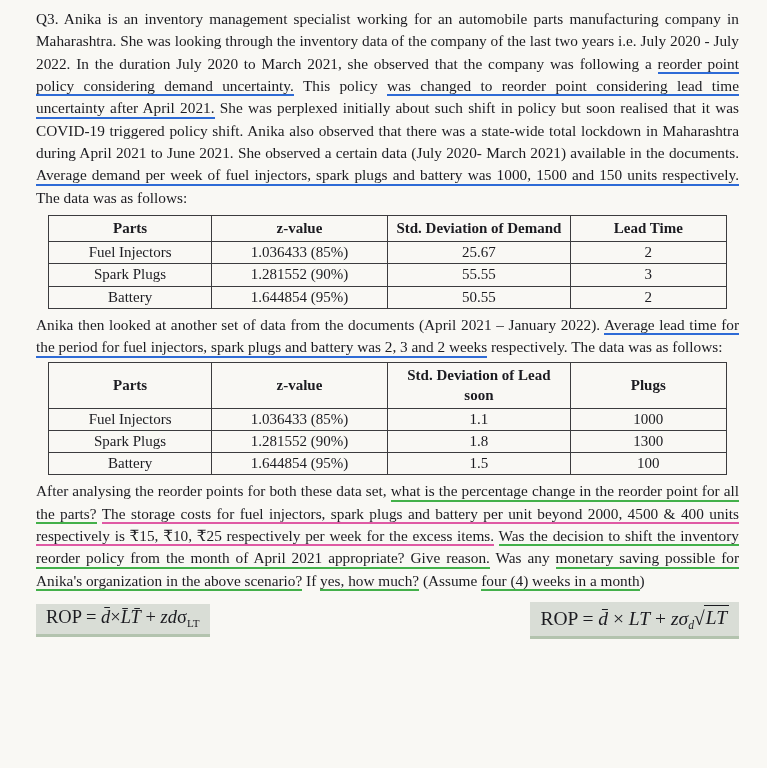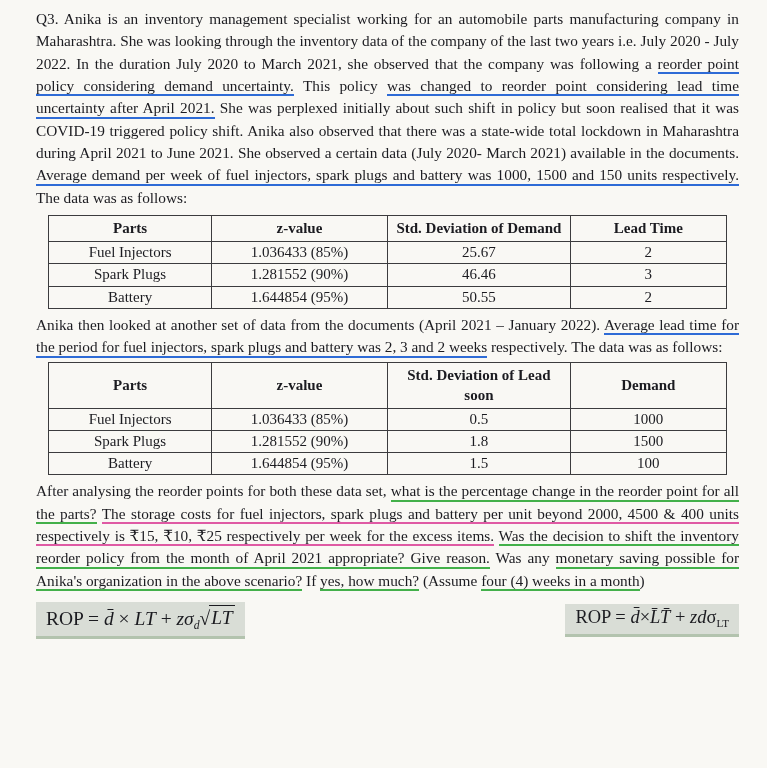--- a/index.html
+++ b/index.html
@@ -83,66 +83,66 @@
     <tbody>
       <tr>
         <td>Fuel Injectors</td>
         <td>1.036433 (85%)</td>
         <td>25.67</td>
         <td>2</td>
       </tr>
       <tr>
         <td>Spark Plugs</td>
         <td>1.281552 (90%)</td>
-        <td>46.46</td>
+        <td>55.55</td>
         <td>3</td>
       </tr>
       <tr>
         <td>Battery</td>
         <td>1.644854 (95%)</td>
         <td>50.55</td>
         <td>2</td>
       </tr>
     </tbody>
   </table>
 
   <p class="para para-tight"><span>Anika then looked at another set of data from the documents (April 2021 – January 2022). </span><span class="u-blue">Average lead time for the period for fuel injectors, spark plugs and battery was 2, 3 and 2 weeks</span><span> respectively. The data was as follows:</span></p>
 
   <table>
     <thead>
       <tr>
         <th>Parts</th>
         <th>z-value</th>
         <th>Std. Deviation of Lead soon</th>
-        <th>Demand</th>
+        <th>Plugs</th>
       </tr>
     </thead>
     <tbody>
       <tr>
         <td>Fuel Injectors</td>
         <td>1.036433 (85%)</td>
-        <td>0.5</td>
+        <td>1.1</td>
         <td>1000</td>
       </tr>
       <tr>
         <td>Spark Plugs</td>
         <td>1.281552 (90%)</td>
         <td>1.8</td>
-        <td>1500</td>
+        <td>1300</td>
       </tr>
       <tr>
         <td>Battery</td>
         <td>1.644854 (95%)</td>
         <td>1.5</td>
         <td>100</td>
       </tr>
     </tbody>
   </table>
 
   <p class="para"><span>After analysing the reorder points for both these data set, </span><span class="u-green">what is the percentage change in the reorder point for all the parts?</span><span> </span><span class="u-pink">The storage costs for fuel injectors, spark plugs and battery per unit beyond 2000, 4500 &amp; 400 units respectively is ₹15, ₹10, ₹25 respectively per week for the excess items.</span><span> </span><span class="u-green">Was the decision to shift the inventory reorder policy from the month of April 2021 appropriate? Give reason.</span><span> Was any </span><span class="u-green">monetary saving possible for Anika's organization in the above scenario?</span><span> If </span><span class="u-green">yes, how much?</span><span> (Assume </span><span class="u-green">four (4) weeks in a month</span><span>)</span></p>
 
 
   <div class="formulas">
+    <span class="formula hl f1"><span>ROP = </span><span class="it">d̄</span><span>×</span><span class="it">L̄T̄</span><span> + </span><span class="it">zd</span><span>σ</span><span class="sub">LT</span></span>
     <span class="formula hl f2"><span>ROP = </span><span class="it">d̄</span><span> × </span><span class="it">LT</span><span> + </span><span class="it">zσ</span><span class="sub it">d</span><span>√</span><span class="rad"><span class="it">LT</span></span></span>
-    <span class="formula hl f1"><span>ROP = </span><span class="it">d̄</span><span>×</span><span class="it">L̄T̄</span><span> + </span><span class="it">zd</span><span>σ</span><span class="sub">LT</span></span>
   </div>
 
 </div>
 
 </body></html>

